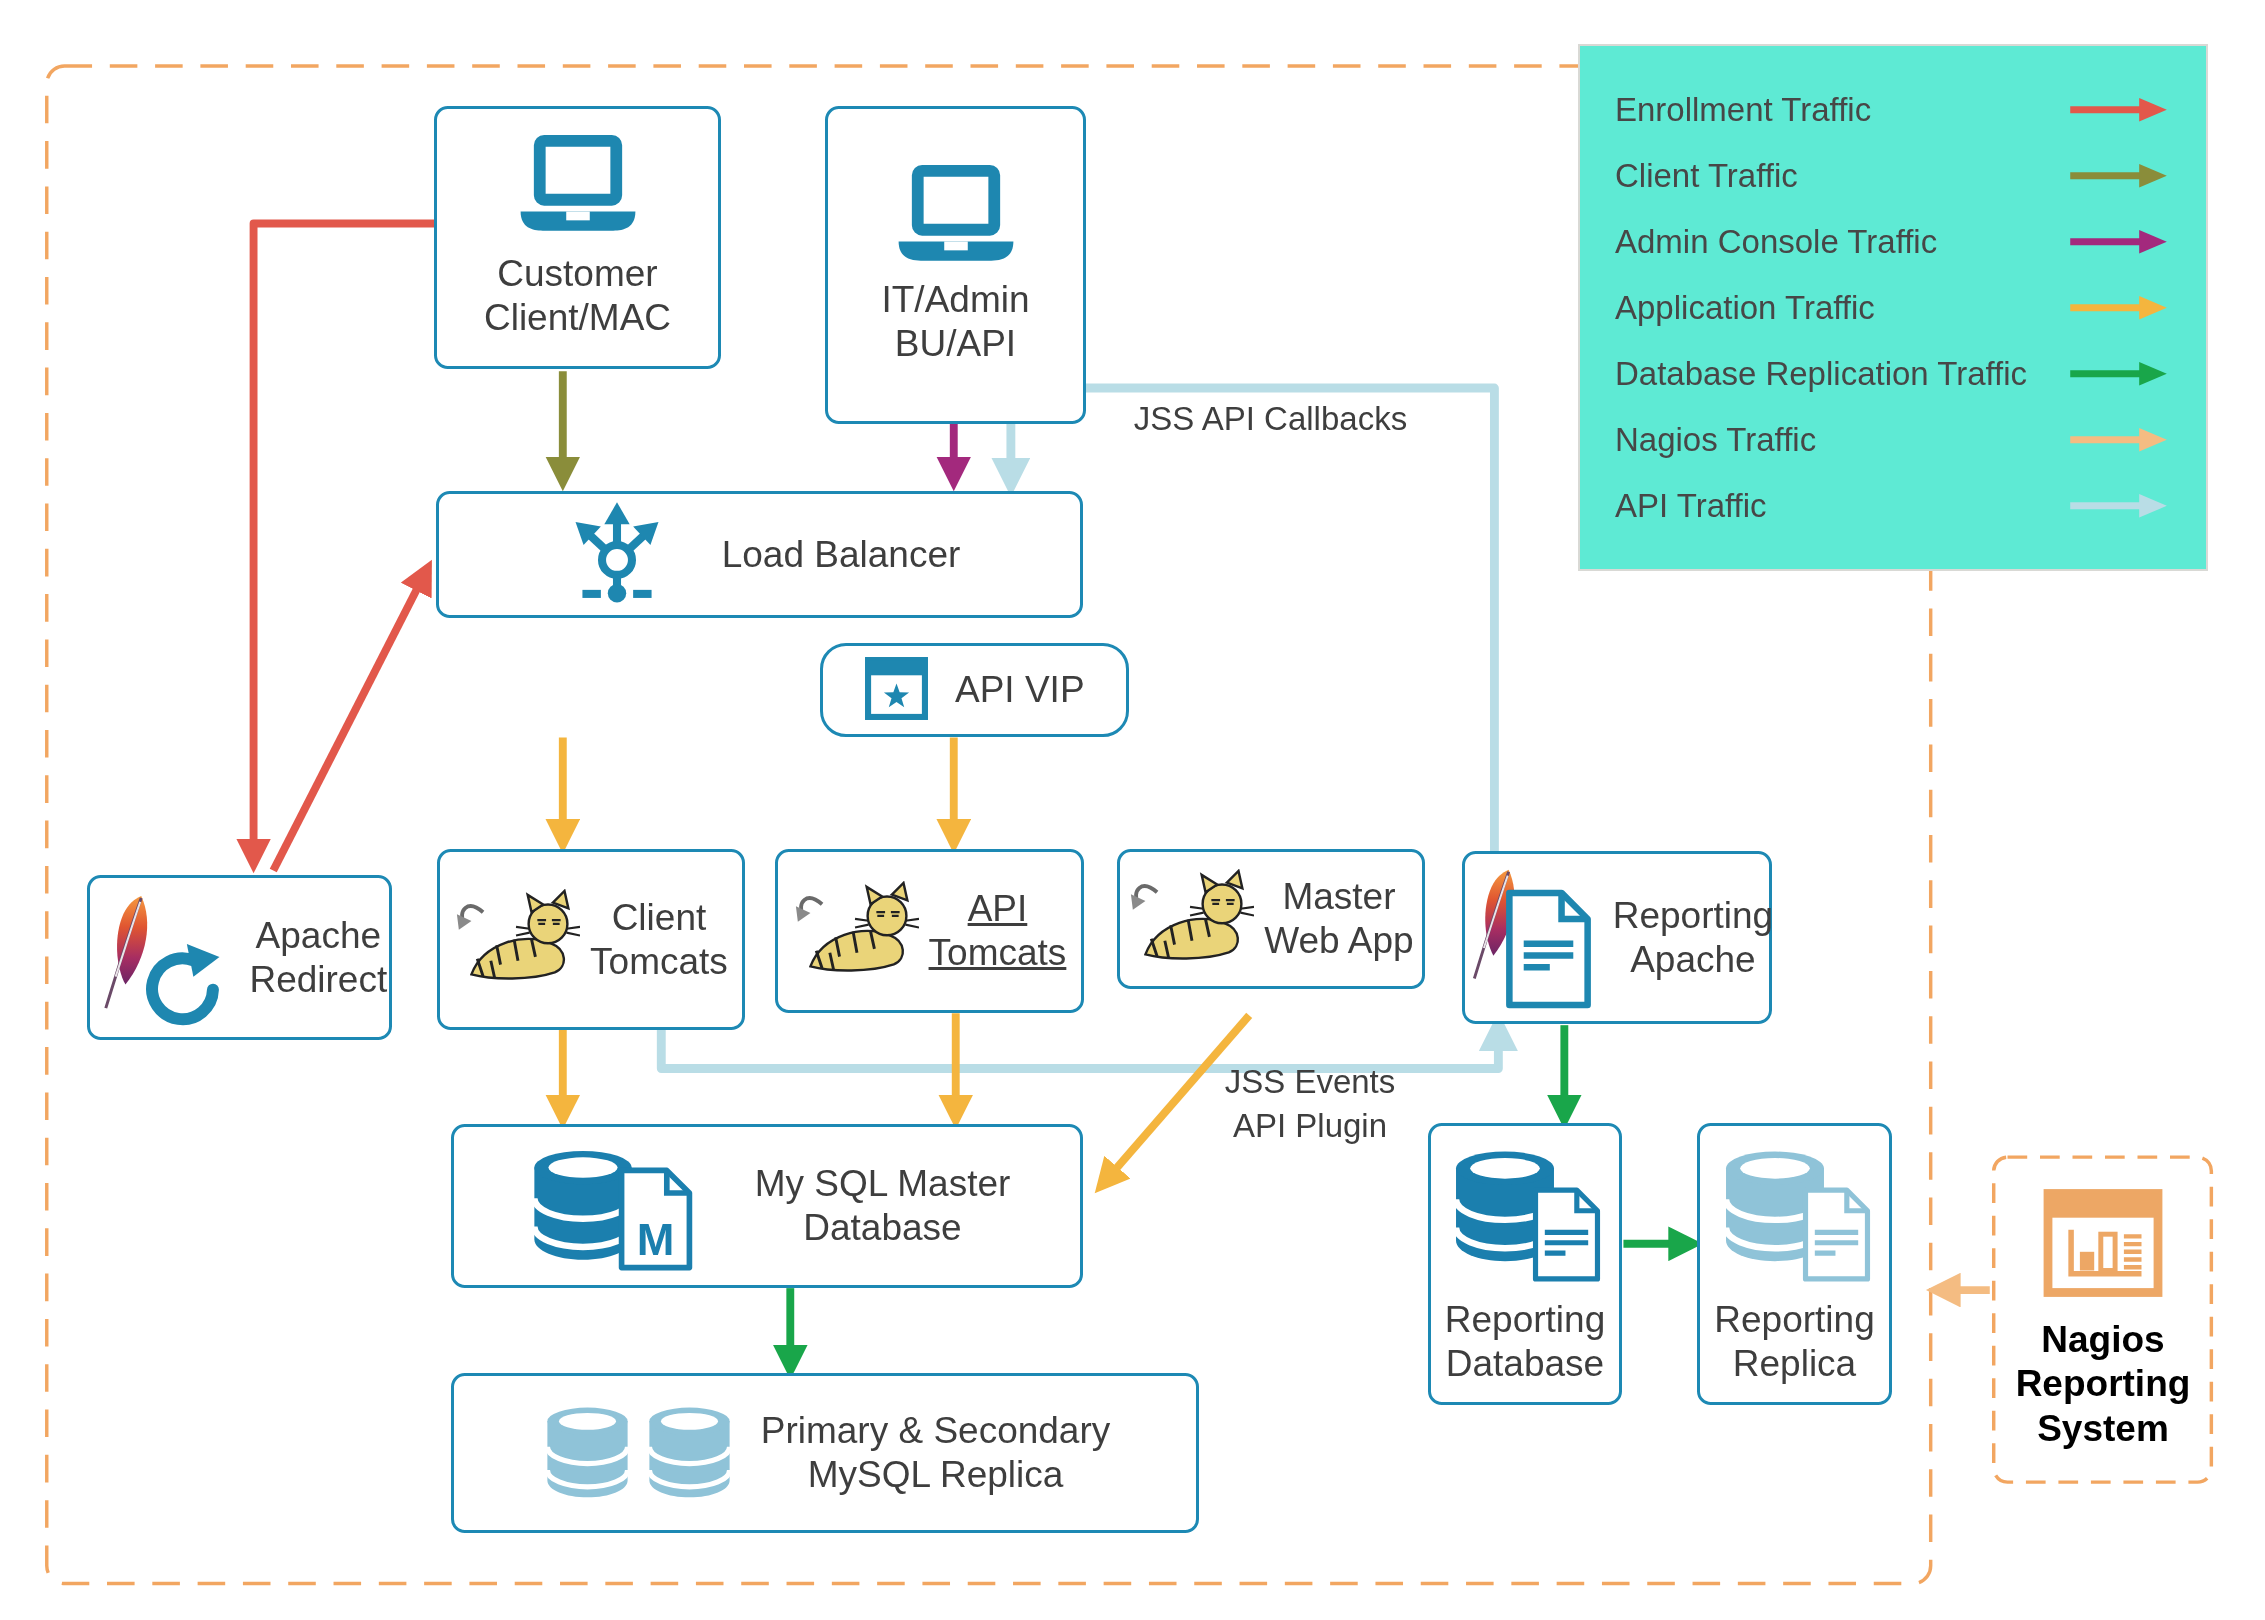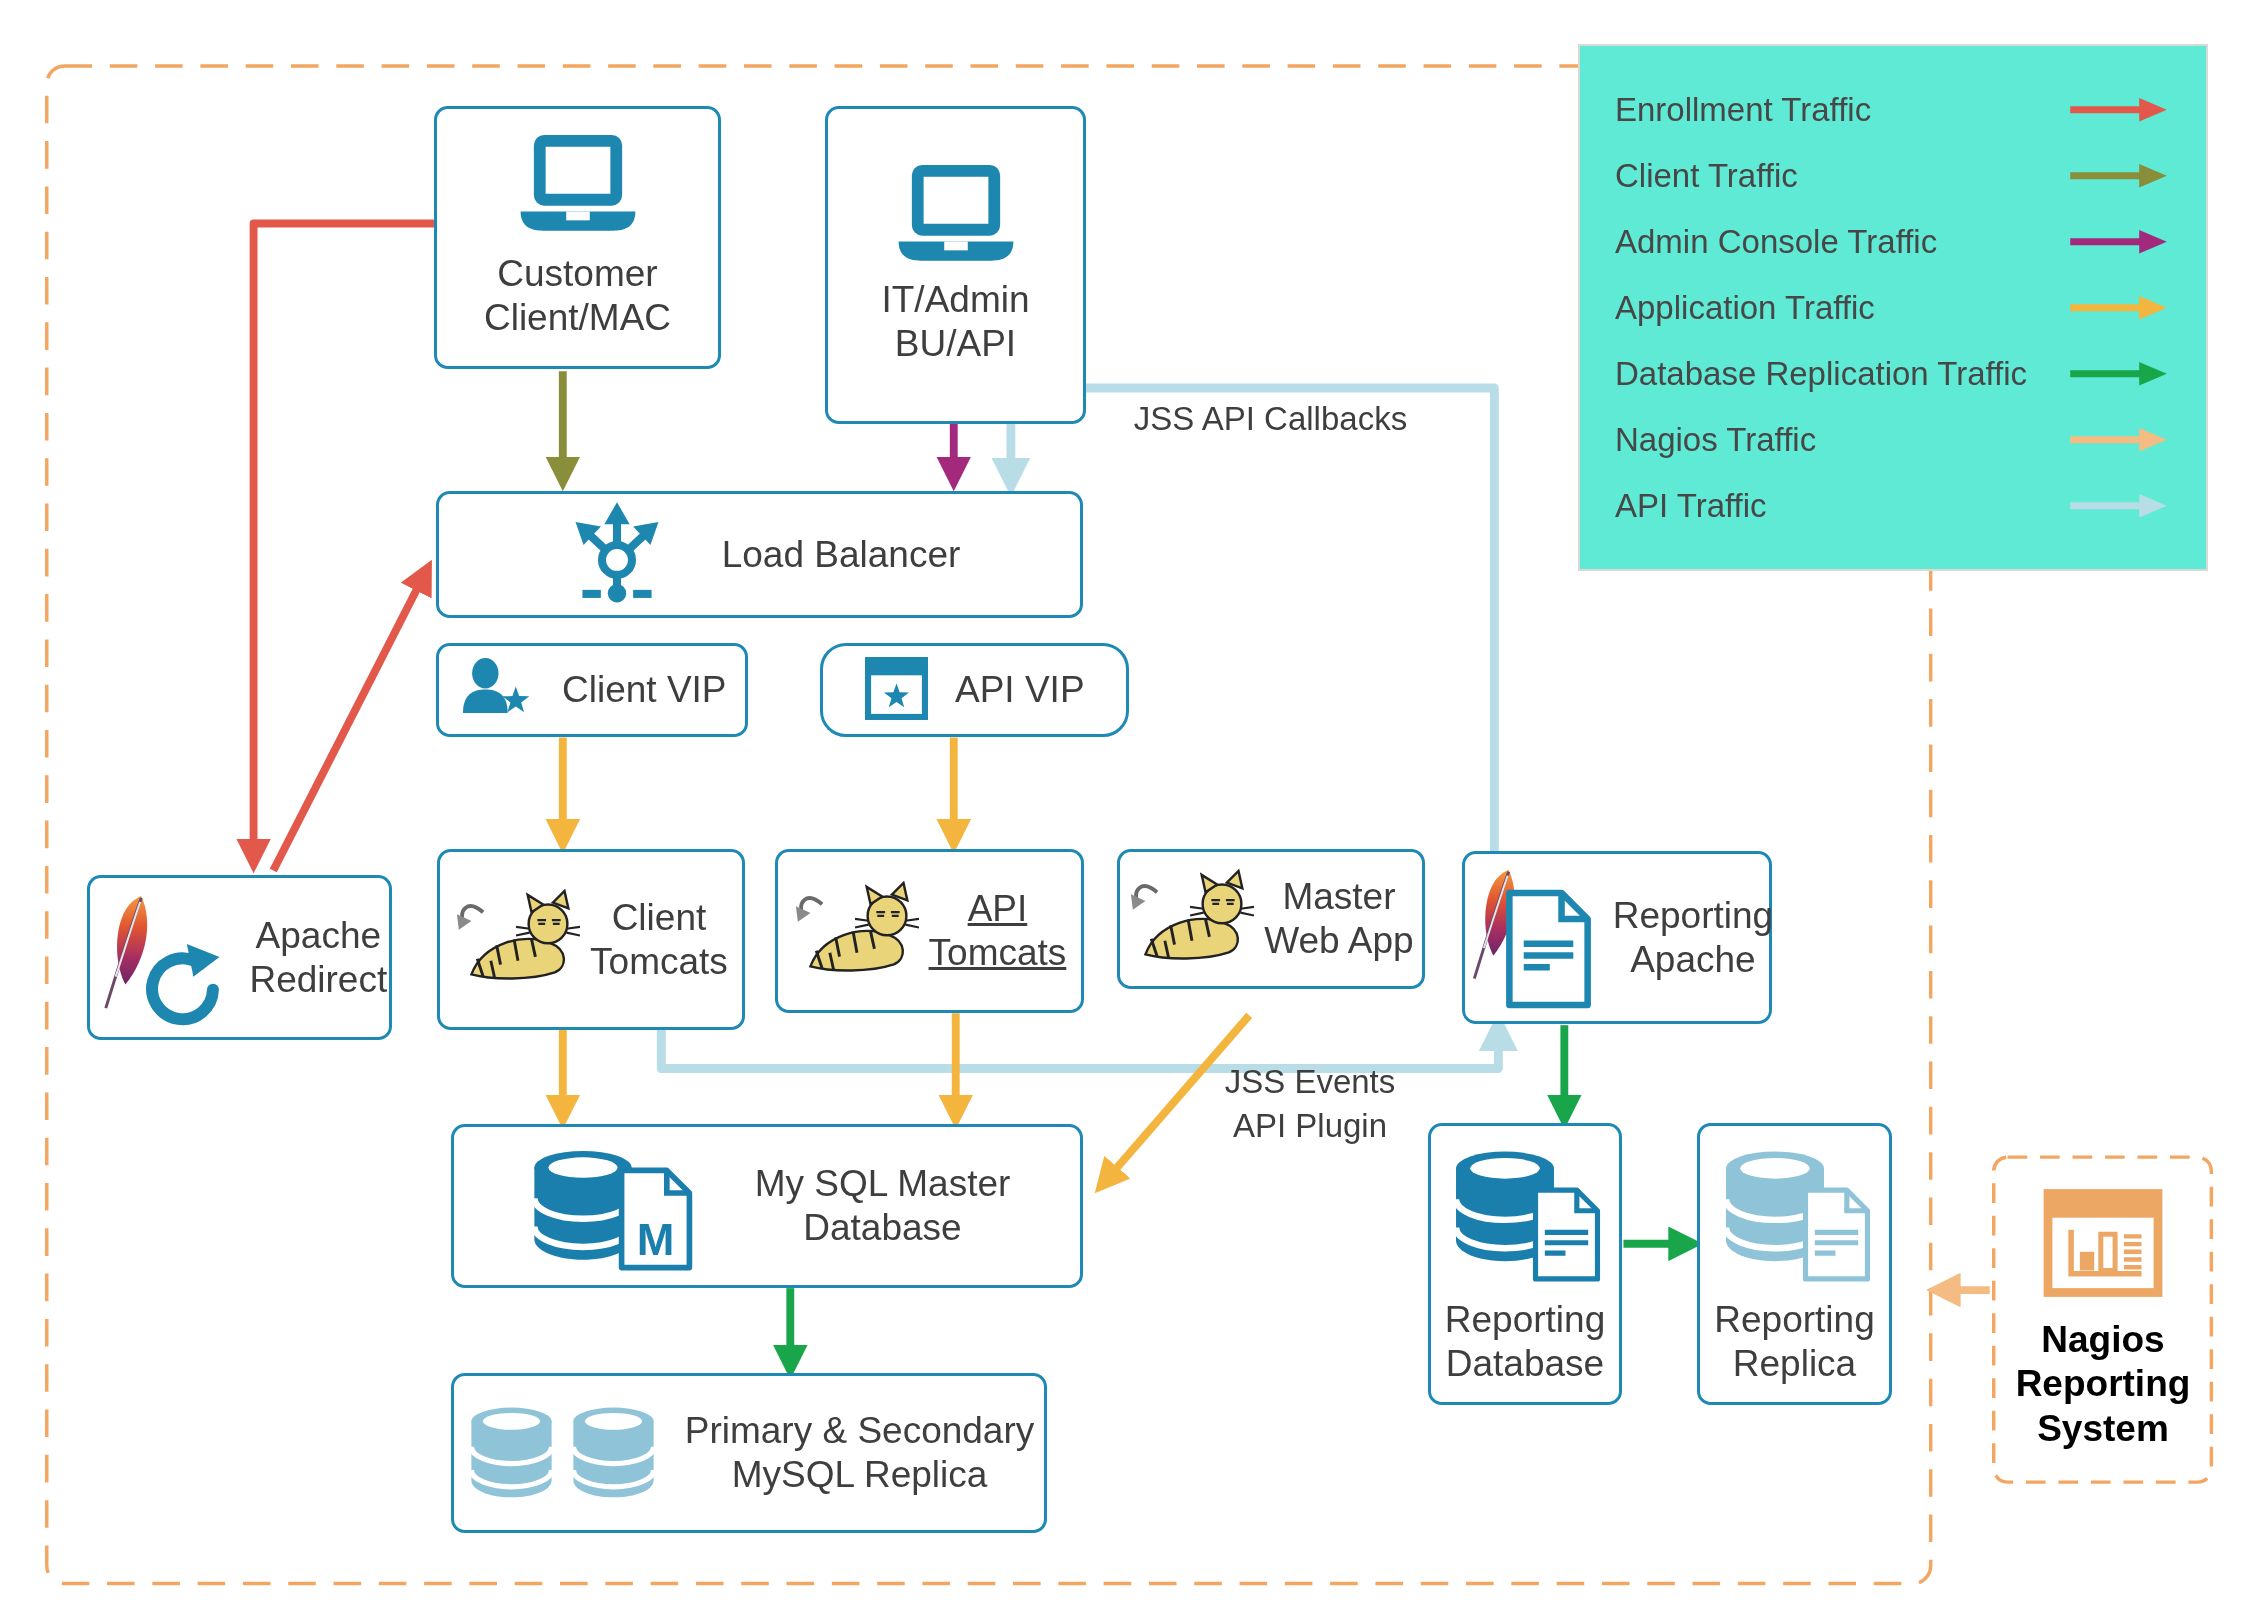--- a/index.html
+++ b/index.html
@@ -23,21 +23,21 @@
   #n-itadmin        {left:825px;top:106px;width:261px;height:318px;gap:6px;}
   #n-loadbalancer   {left:436px;top:491px;width:647px;height:127px;gap:47px;}
   #n-clientvip      {left:436px;top:643px;width:312px;height:94px;gap:25.6px;}
   #n-apivip         {left:820px;top:643px;width:309px;height:94px;gap:25.6px;border-radius:26px;}
   #n-apacheredirect {left:87px; top:875px;width:305px;height:165px;gap:17.7px;}
   #n-clienttomcats  {left:437px;top:849px;width:308px;height:181px;gap:9.9px;}
   #n-apitomcats     {left:775px;top:849px;width:309px;height:164px;gap:9.9px;text-decoration:underline;}
   #n-masterwebapp   {left:1117px;top:849px;width:308px;height:140px;gap:9.9px;}
   #n-reportingapache{left:1462px;top:851px;width:310px;height:173px;gap:13.8px;}
   #n-mysqlmaster    {left:451px;top:1124px;width:632px;height:164px;gap:54px;}
-  #n-mysqlreplica   {left:451px;top:1373px;width:596px;height:160px;gap:24px;}
+  #n-mysqlreplica   {left:451px;top:1373px;width:748px;height:160px;gap:24px;}
   #n-reportingdb    {left:1428px;top:1123px;width:194px;height:282px;gap:7.9px;}
   #n-reportingreplica{left:1697px;top:1123px;width:195px;height:282px;gap:7.9px;}
   #n-nagios{
     position:absolute;left:1994px;top:1157px;width:218px;height:325px;z-index:2;
     display:flex;flex-direction:column;align-items:center;justify-content:center;gap:15.8px;
     box-sizing:border-box;background:transparent;border:none;
   }
   #n-nagios .label{font-size:37px;line-height:1.2;text-align:center;white-space:pre-line;color:#000000;font-weight:bold;}
   
   #overlay{position:absolute;left:0;top:0;width:2266px;height:1620px;z-index:1;}
@@ -151,30 +151,20 @@
         <polygon points="50,2 61,21 39,21" fill="#1e87b0"></polygon>
         <line x1="41" y1="44" x2="27" y2="31" stroke="#1e87b0" stroke-width="7"></line>
         <polygon points="14,19 36,23 21,39" fill="#1e87b0"></polygon>
         <line x1="59" y1="44" x2="73" y2="31" stroke="#1e87b0" stroke-width="7"></line>
         <polygon points="86,19 64,23 79,39" fill="#1e87b0"></polygon>
       </svg>
     </span>
     <span class="label">Load Balancer</span>
   </div>
 
-  <div class="node row" id="n-clientvip">
-    <span class="iconwrap">
-      <svg width="79" height="65" viewBox="0 0 76 64">
-        <ellipse cx="27" cy="17" rx="13" ry="15" fill="#1e87b0"></ellipse>
-        <path d="M5 56 C5 38 15 33 27 33 C39 33 49 38 49 56 Z" fill="#1e87b0"></path>
-        <polygon fill="#1e87b0" points="57,30 60.3,39.5 70.3,39.7 62.3,45.7 65.2,55.3 57,49.6 48.8,55.3 51.7,45.7 43.7,39.7 53.7,39.5"></polygon>
-      </svg>
-    </span>
-    <span class="label">Client VIP</span>
-  </div>
 
   <div class="node row" id="n-apivip">
     <span class="iconwrap">
       <svg width="65" height="65" viewBox="0 0 64 64">
         <rect x="4" y="4" width="56" height="56" fill="none" stroke="#1e87b0" stroke-width="6"></rect>
         <rect x="4" y="4" width="56" height="15" fill="#1e87b0"></rect>
         <polygon fill="#1e87b0" points="32,27 35.1,35.8 44.4,36 36.9,41.6 39.6,50.5 32,45.2 24.4,50.5 27.1,41.6 19.6,36 28.9,35.8"></polygon>
       </svg>
     </span>
     <span class="label">API VIP</span>

